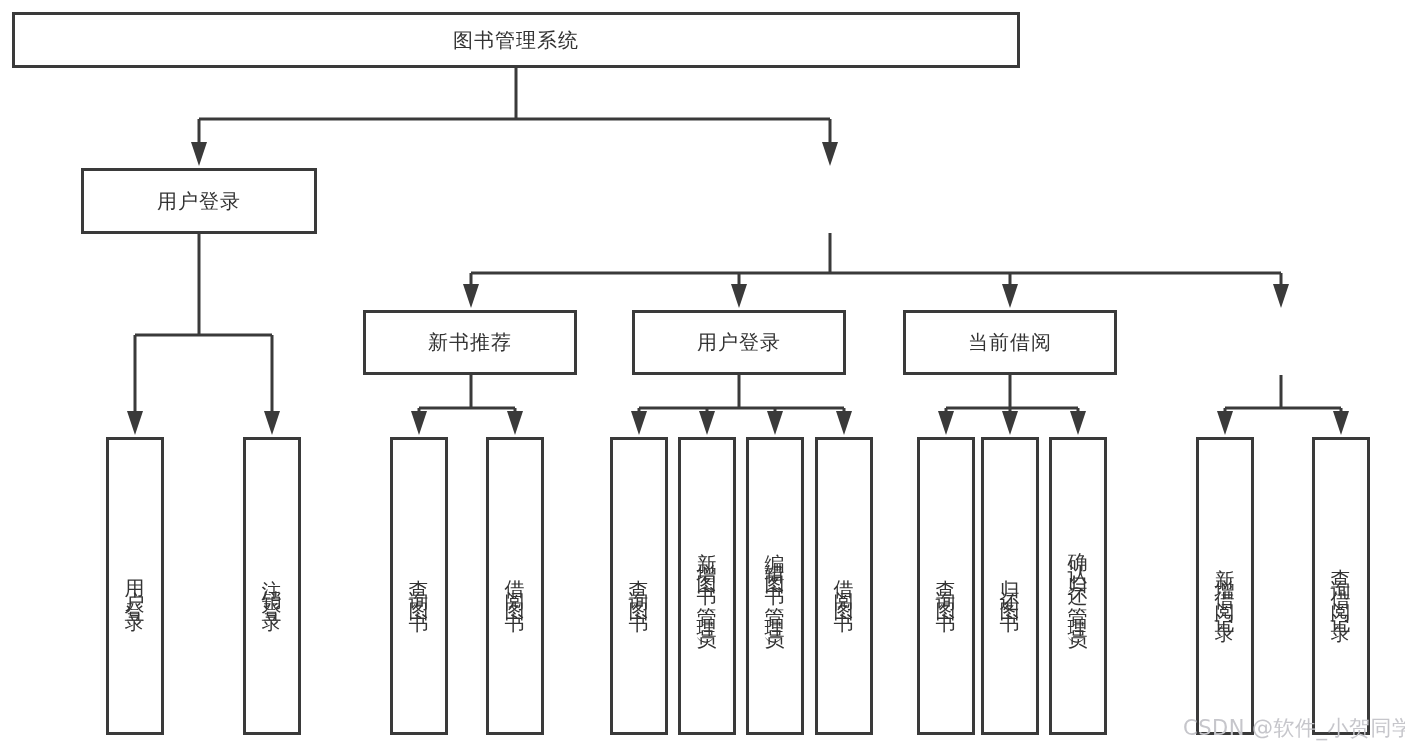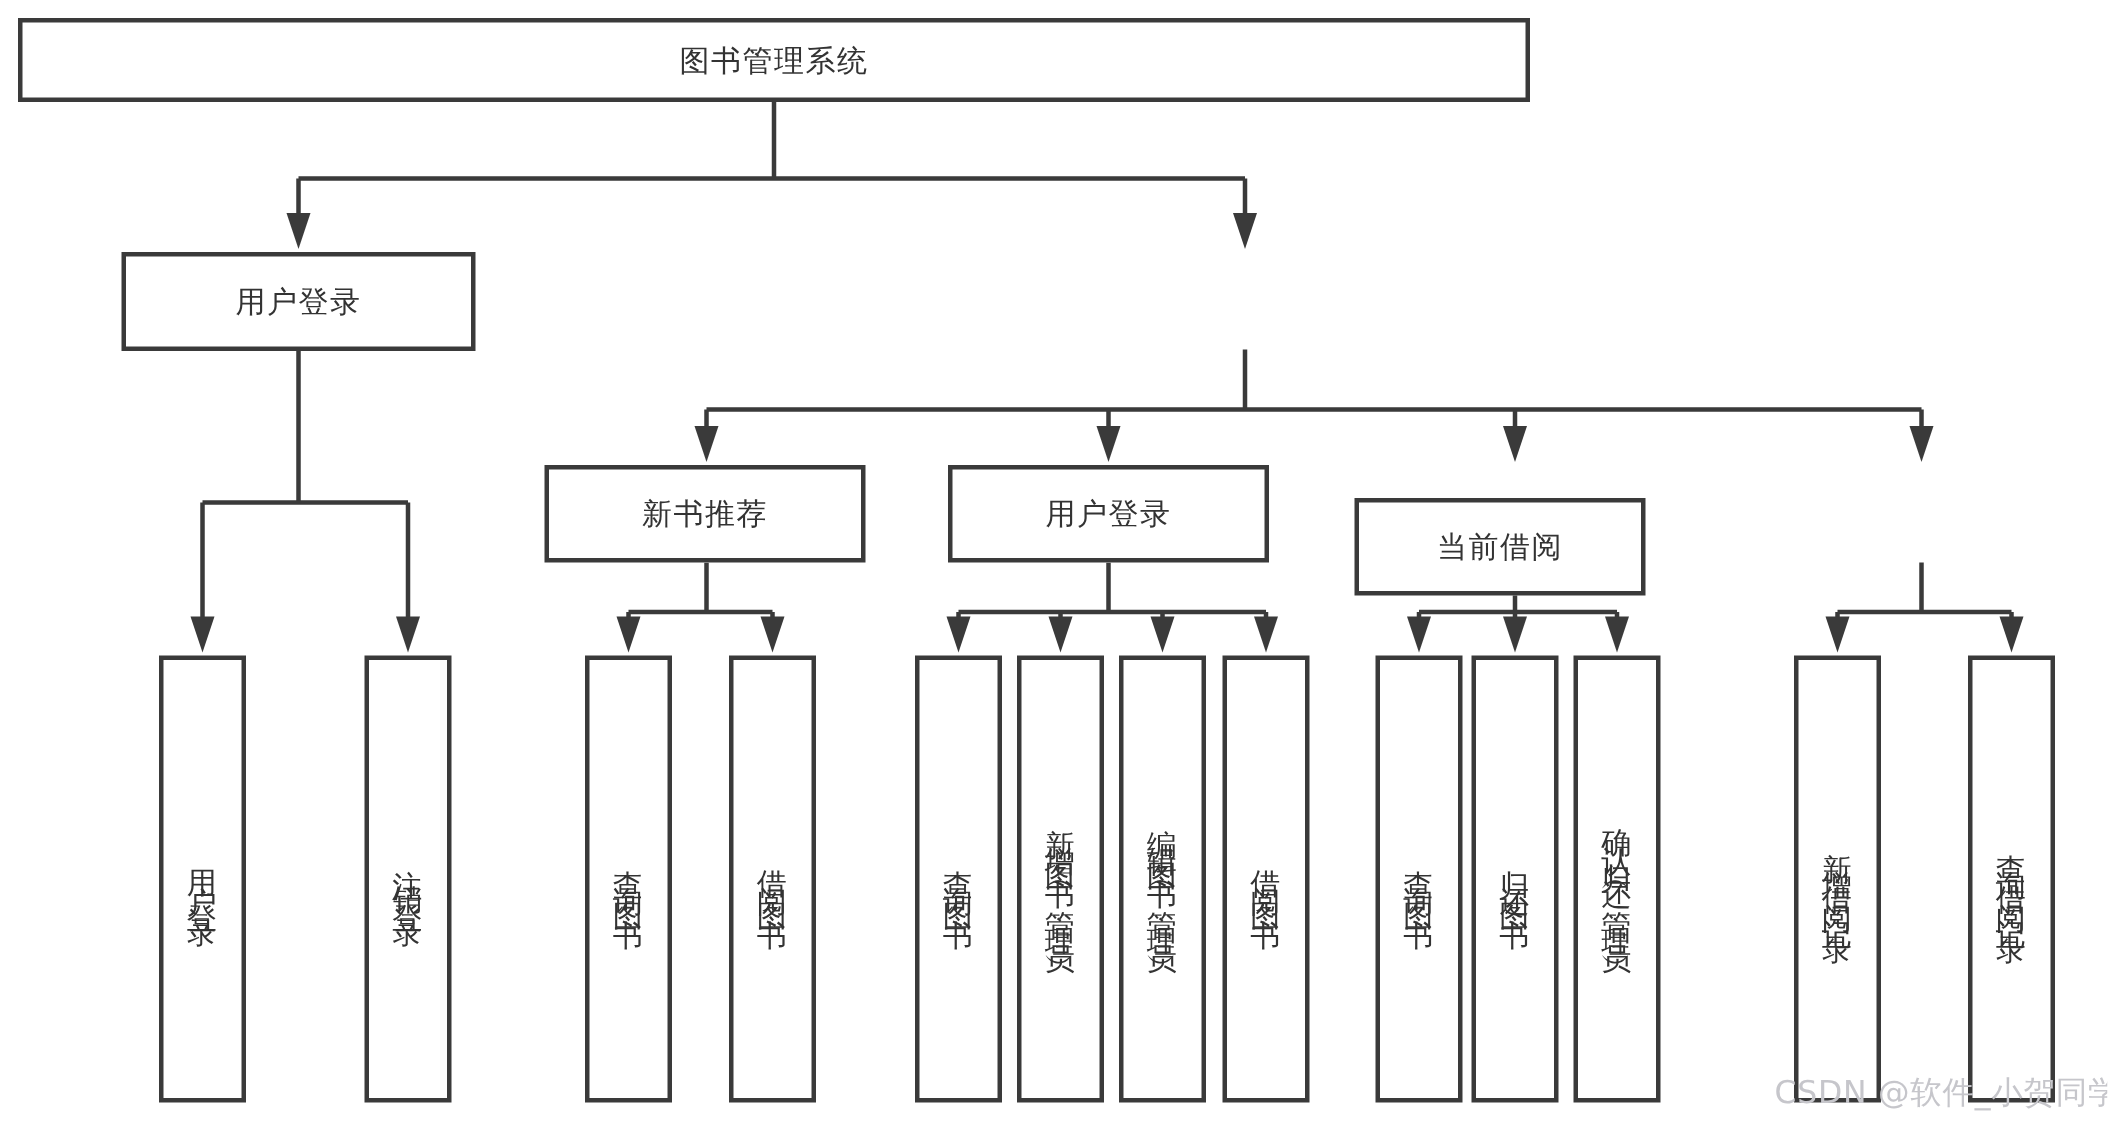--- a/index.html
+++ b/index.html
@@ -110,21 +110,21 @@
   <div class="node h" style="left:81px; top:168px; width:236px; height:66px;">
     <span>用户登录</span>
   </div>
 
   <div class="node h" style="left:363px; top:310px; width:214px; height:65px;">
     <span>新书推荐</span>
   </div>
   <div class="node h" style="left:632px; top:310px; width:214px; height:65px;">
     <span>用户登录</span>
   </div>
-  <div class="node h" style="left:903px; top:310px; width:194px; height:65px;margin-top:22px;">
+  <div class="node h" style="left:903px; top:310px; width:214px; height:65px;">
     <span>当前借阅</span>
   </div>
 
   <div class="node v" style="left:106px; top:437px; width:58px; height:298px;">
     <span>用户登录</span>
   </div>
   <div class="node v" style="left:243px; top:437px; width:58px; height:298px;">
     <span>注销登录</span>
   </div>
 

